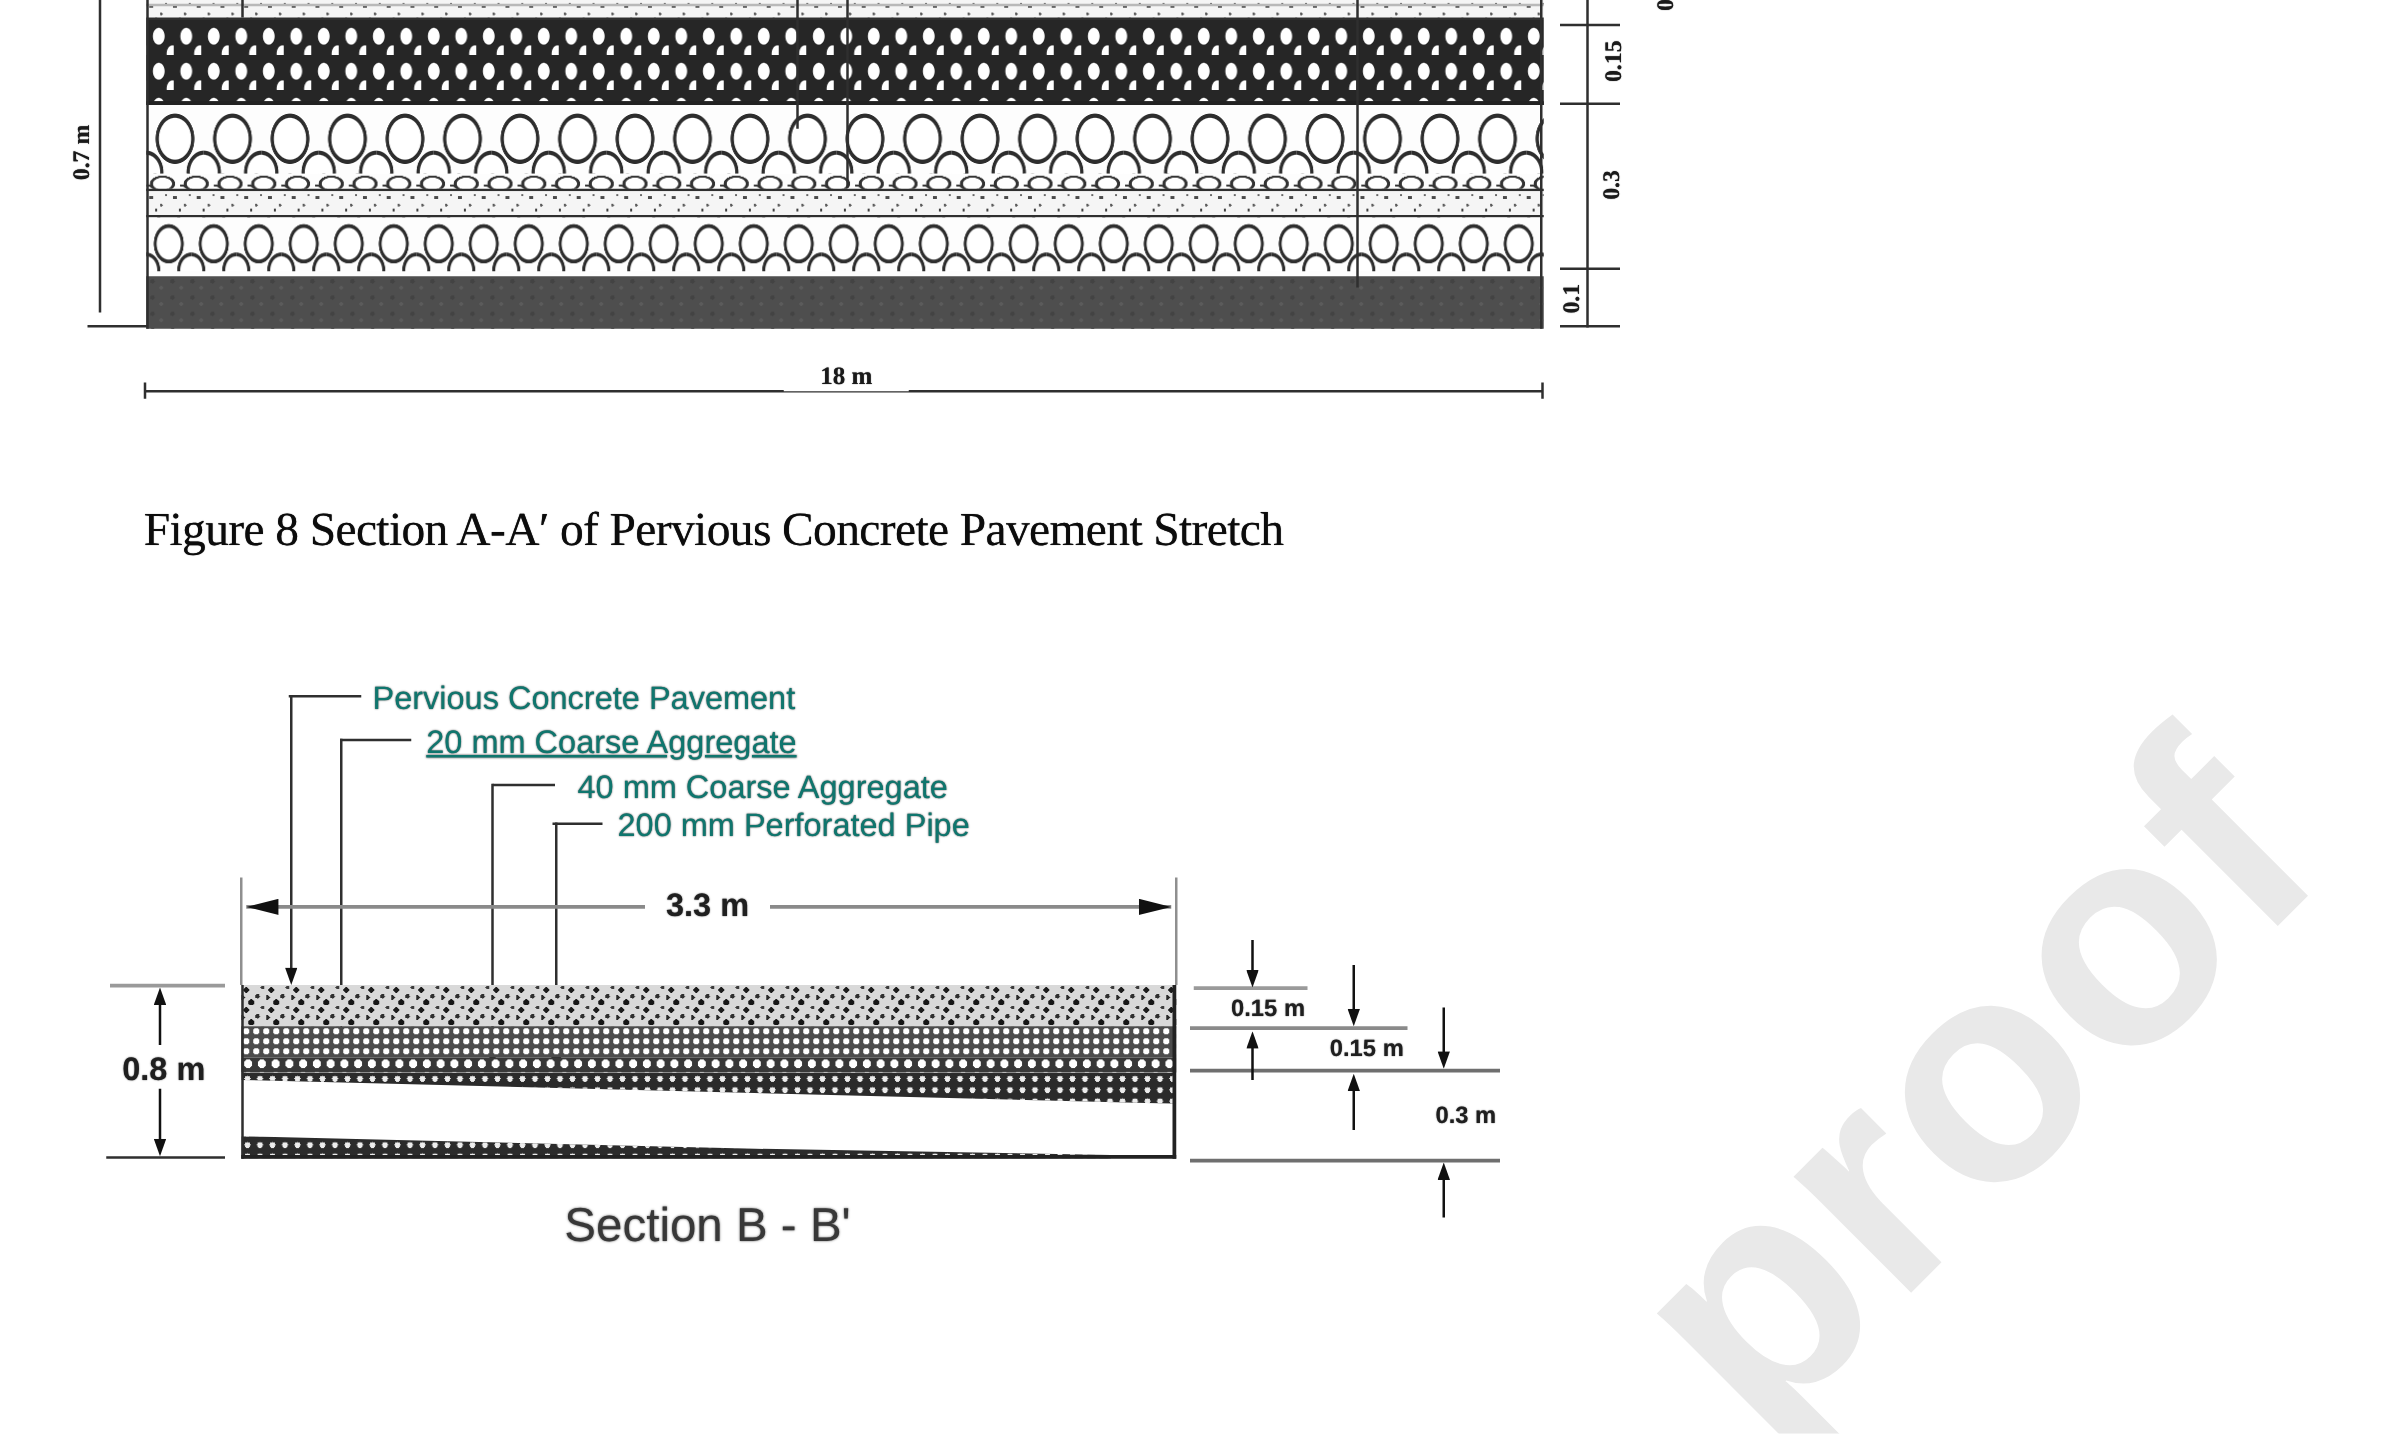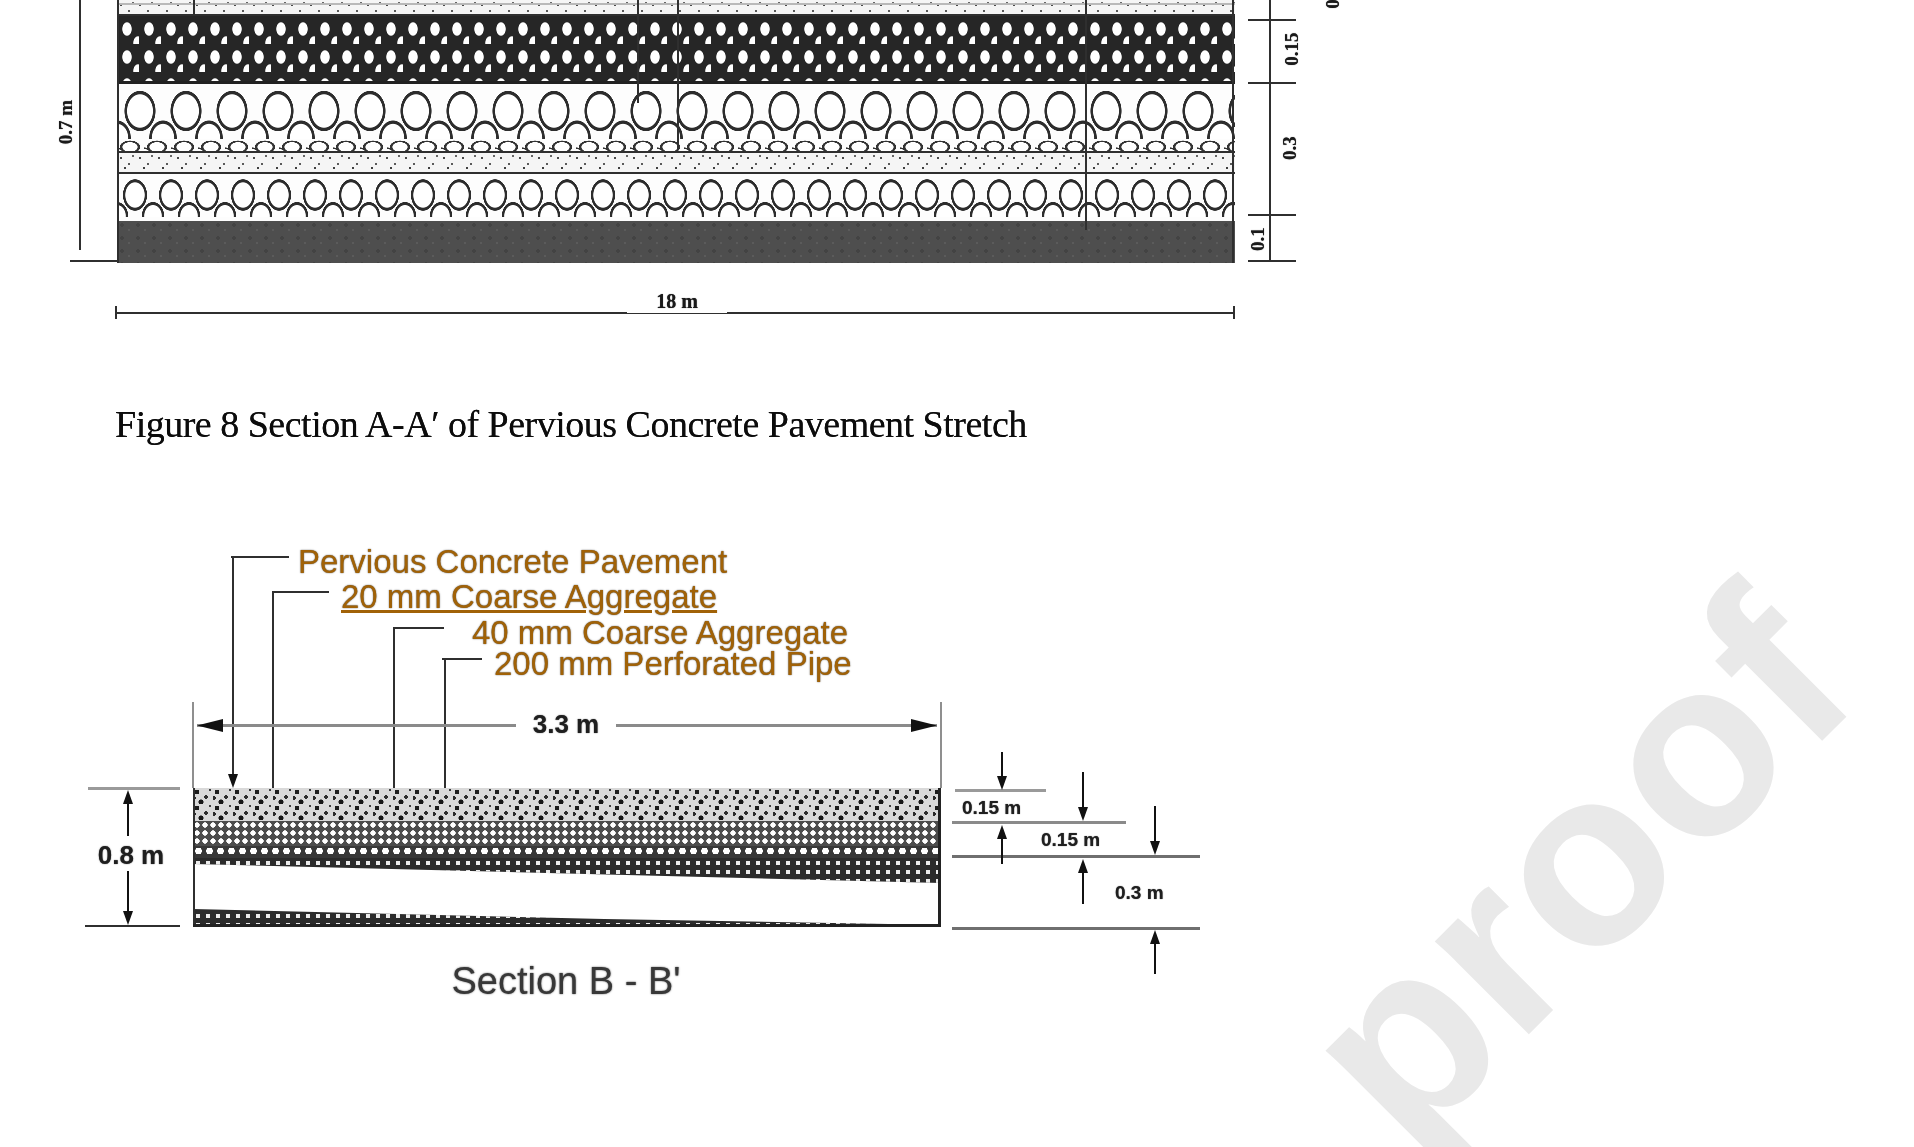--- a/index.html
+++ b/index.html
@@ -17,23 +17,23 @@
   .arr-up{clip-path:polygon(50% 0,0 100%,100% 100%);}
   .arr-left{position:absolute;width:26px;height:13px;background:#111;clip-path:polygon(0 50%,100% 0,100% 100%);}
   .arr-right{position:absolute;width:26px;height:13px;background:#111;clip-path:polygon(100% 50%,0 0,0 100%);}
 
   
   .serifcap{position:absolute;font-family:"Liberation Serif",serif;font-size:38px;color:#0c0c0c;
             letter-spacing:-0.5px;white-space:nowrap;text-shadow:0 0 0.6px #222;}
   .dim7{position:absolute;font-family:"Liberation Serif",serif;font-weight:700;font-size:19px;color:#1a1a1a;
         white-space:nowrap;text-align:center;text-shadow:0 0 0.8px #333;}
   .rot90{transform:rotate(-90deg);transform-origin:center center;}
-  .callout{position:absolute;font-size:33px;color:#a16207;white-space:nowrap;text-shadow:0 0 1.4px #3a3a3a;}
+  .callout{position:absolute;font-size:26px;color:#0f766e;white-space:nowrap;text-shadow:0 0 1.4px #3a3a3a;}
   .dim8{position:absolute;font-weight:700;font-size:19px;color:#1f1f1f;white-space:nowrap;
-        text-align:left;text-shadow:0 0 1px #444;}
+        text-align:right;text-shadow:0 0 1px #444;}
   .dim8big{position:absolute;font-weight:700;font-size:26px;color:#1f1f1f;white-space:nowrap;
         text-align:center;text-shadow:0 0 1.2px #444;}
   .sectionlbl{position:absolute;font-size:38px;color:#383838;white-space:nowrap;text-align:center;
         text-shadow:0 0 1.8px #555;}
   .watermark{position:absolute;left:1230px;top:630px;width:690px;height:470px;display:flex;
         align-items:center;justify-content:center;transform:rotate(-45deg);
         font-size:250px;font-weight:600;color:#e9e9e9;letter-spacing:2px;}
 
   
   .speckle-light{background-color:#f5f5f5;background-image:
@@ -124,21 +124,21 @@
 
   <div class="hline" style="left:116px;top:312px;width:1118px;"></div>
   <div class="vline" style="left:115px;top:306px;height:13px;"></div>
   <div class="vline" style="left:1233px;top:306px;height:13px;"></div>
   <div class="dim7" style="left:627px;top:290px;width:100px;font-size:20px;background:#fff;">18 m</div>
 
   <div class="serifcap" style="left:115px;top:402px;">Figure 8 Section A-A′ of Pervious Concrete Pavement Stretch</div>
 
   <div class="callout" style="left:298px;top:543px;">Pervious Concrete Pavement</div>
   <div class="callout" style="left:341px;top:578px;text-decoration:underline;">20 mm Coarse Aggregate</div>
-  <div class="callout" style="left:472px;top:614px;">40 mm Coarse Aggregate</div>
+  <div class="callout" style="left:462px;top:614px;">40 mm Coarse Aggregate</div>
   <div class="callout" style="left:494px;top:645px;">200 mm Perforated Pipe</div>
 
   <div class="hline" style="left:231px;top:556px;width:58px;"></div>
   <div class="hline" style="left:272px;top:591px;width:57px;"></div>
   <div class="hline" style="left:394px;top:627px;width:50px;"></div>
   <div class="hline" style="left:442px;top:658px;width:40px;"></div>
   <div class="vline" style="left:232px;top:556px;height:228px;"></div>
   <div class="vline" style="left:272px;top:591px;height:224px;"></div>
   <div class="vline" style="left:393px;top:627px;height:218px;"></div>
   <div class="vline" style="left:444px;top:658px;height:190px;"></div>

